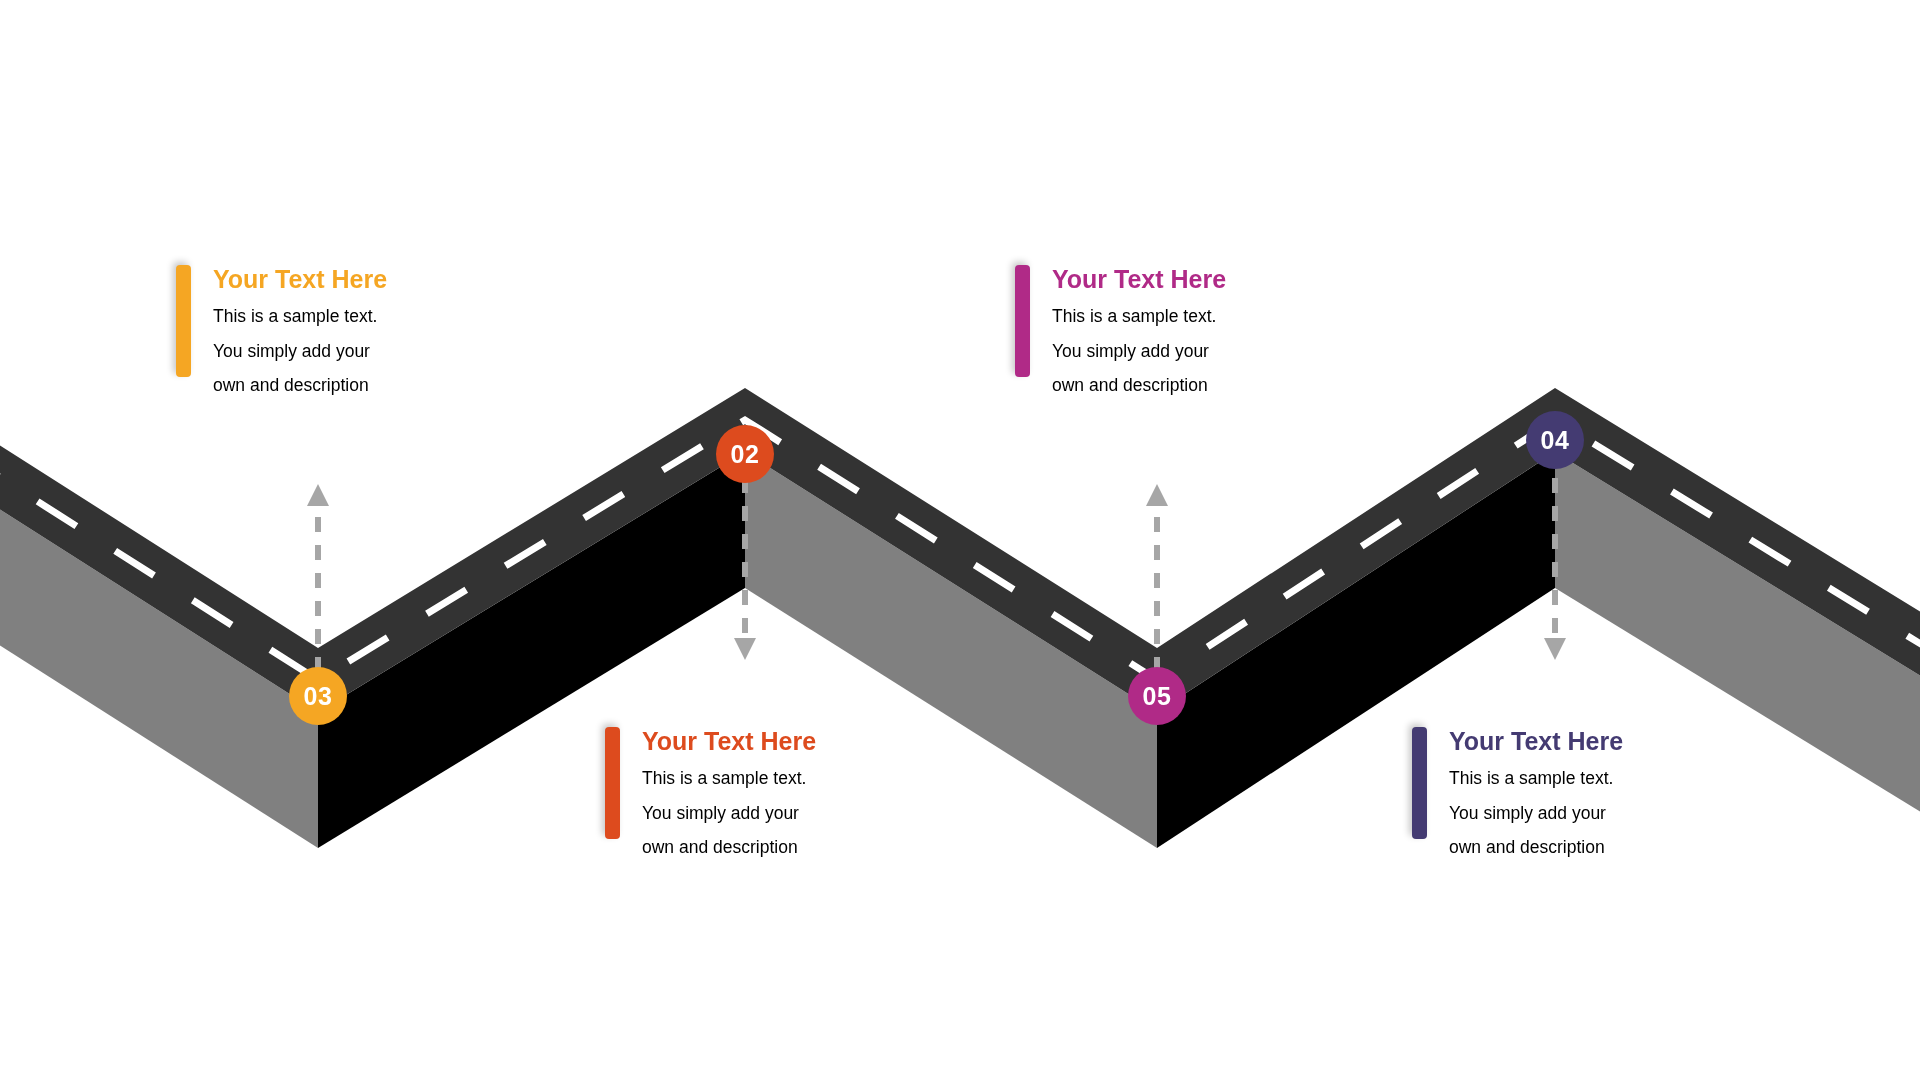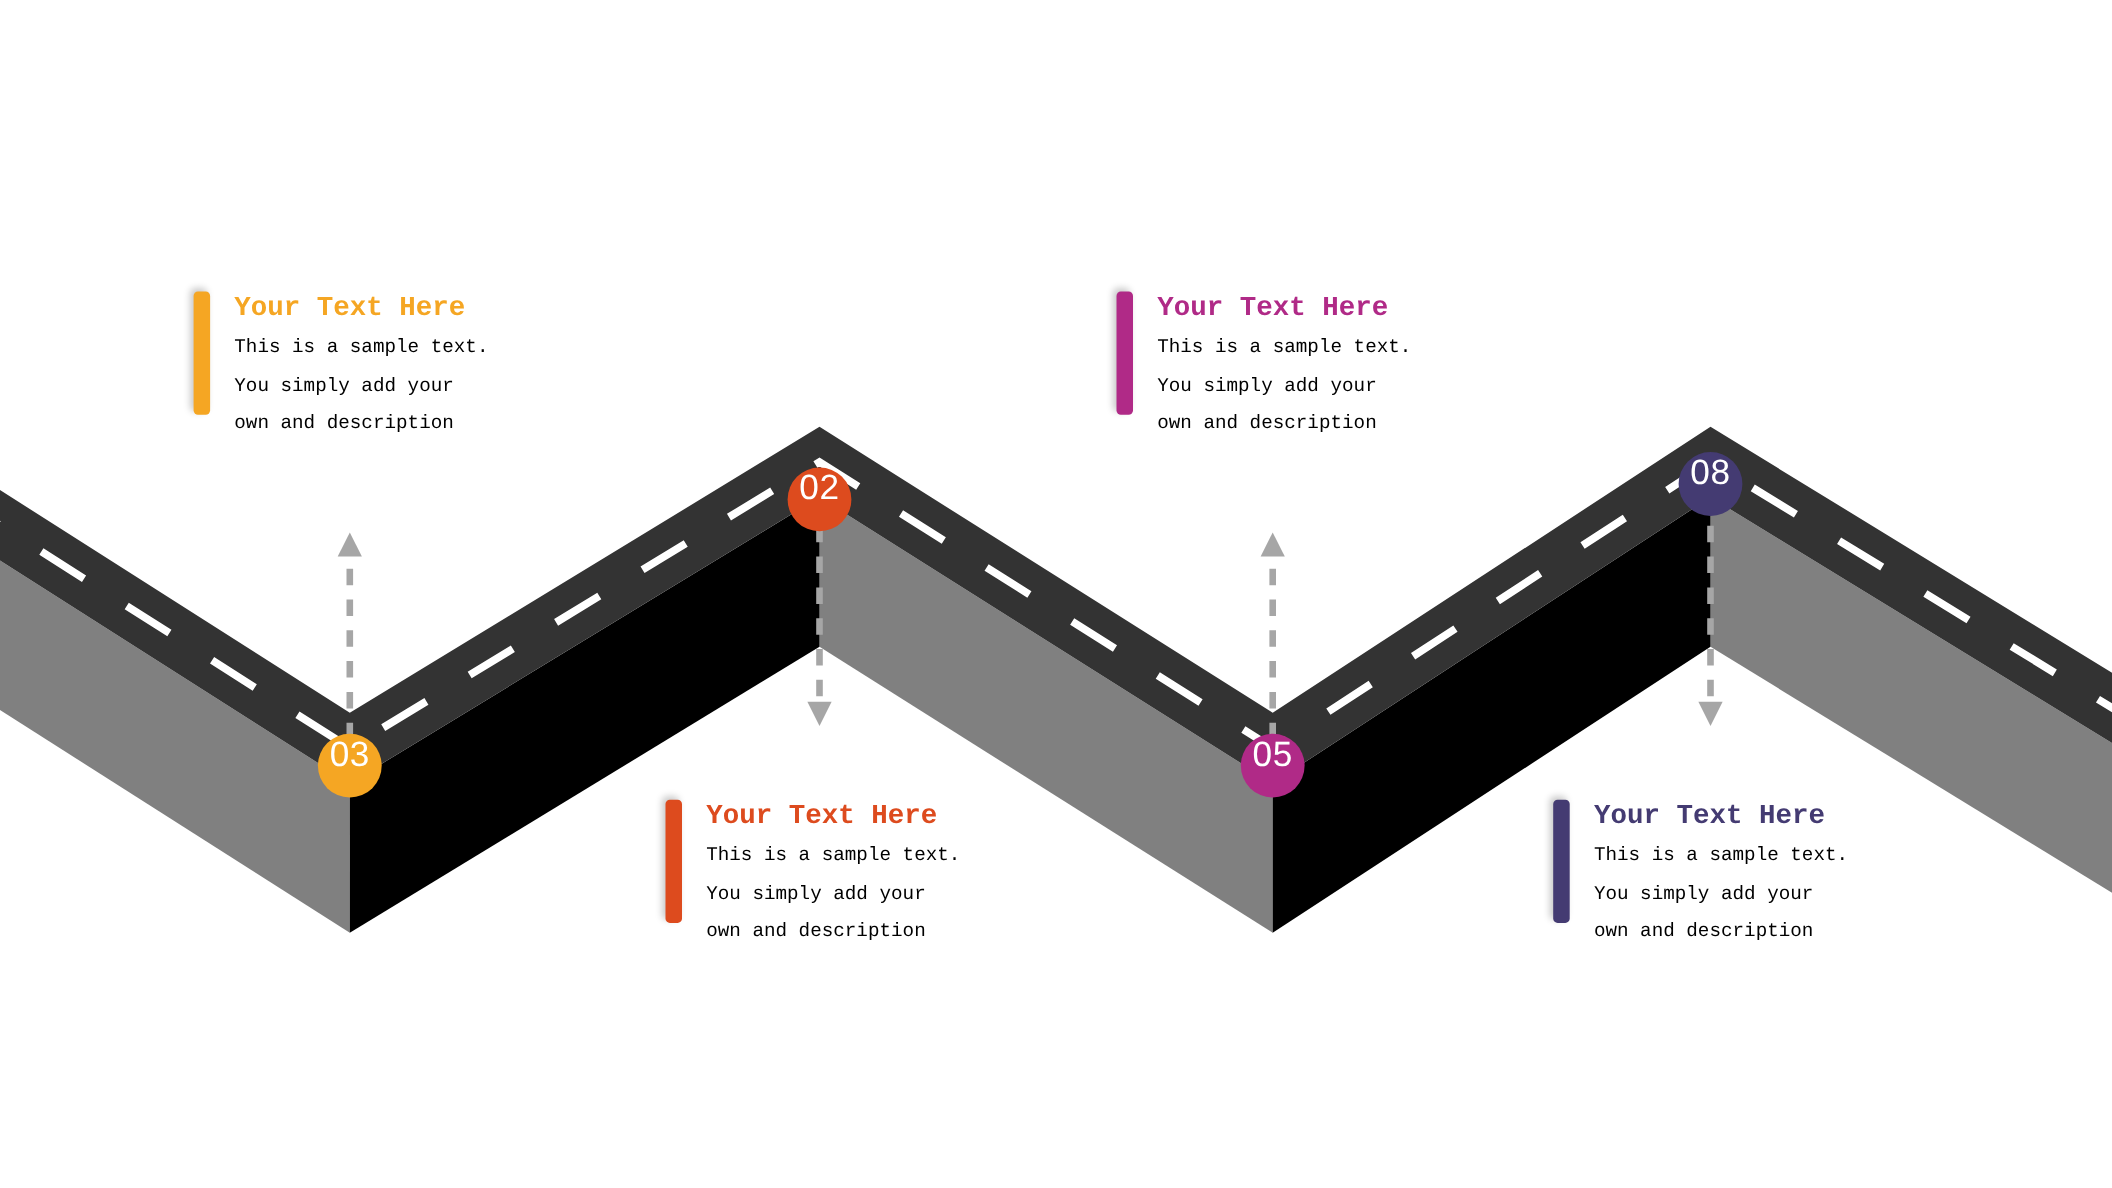--- a/index.html
+++ b/index.html
@@ -29,34 +29,34 @@
     height: 1080px;
   }
 
   
   .badge {
     position: absolute;
     width: 58px;
     height: 58px;
     border-radius: 50%;
     display: flex;
+    align-items: center;
     justify-content: center;
     color: #ffffff;
-    font-size: 32px;
-    font-weight: normal;
+    font-size: 25px;
+    font-weight: bold;
     letter-spacing: 0.5px;
     box-sizing: border-box;
   }
 
   
   .textblock {
     position: absolute;
     display: flex;
     align-items: flex-start;
-    font-family: Liberation Mono, monospace;
   }
   .accent-bar {
     width: 15px;
     height: 112px;
     border-radius: 4px;
     flex: 0 0 auto;
     box-shadow: -3px -3px 7px rgba(0,0,0,0.22);
   }
   .tb-body {
     margin-left: 22px;
@@ -145,21 +145,21 @@
 
   <div class="badge" style="left: 716px; top: 425px; background: rgb(221, 75, 30);">
     <span>02</span>
   </div>
 
   <div class="badge" style="left: 1128px; top: 667px; background: rgb(176, 42, 135);">
     <span>05</span>
   </div>
 
   <div class="badge" style="left: 1526px; top: 411px; background: rgb(68, 59, 114);">
-    <span>08</span>
+    <span>04</span>
   </div>
 
   <div class="textblock" style="left:176px; top:265px;">
     <div class="accent-bar" style="background: rgb(245, 166, 35);"></div>
     <div class="tb-body">
       <div class="tb-title" style="color: rgb(245, 166, 35);">Your Text Here</div>
       <div class="tb-line">This is a sample text.</div>
       <div class="tb-line">You simply add your</div>
       <div class="tb-line">own and description</div>
     </div>

